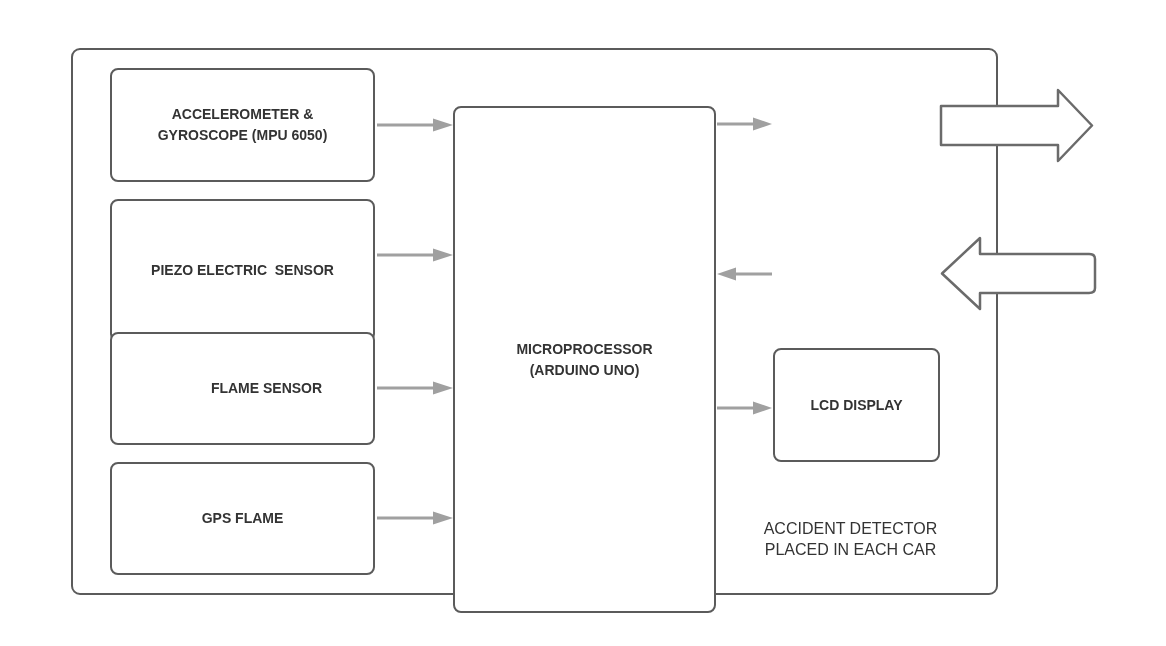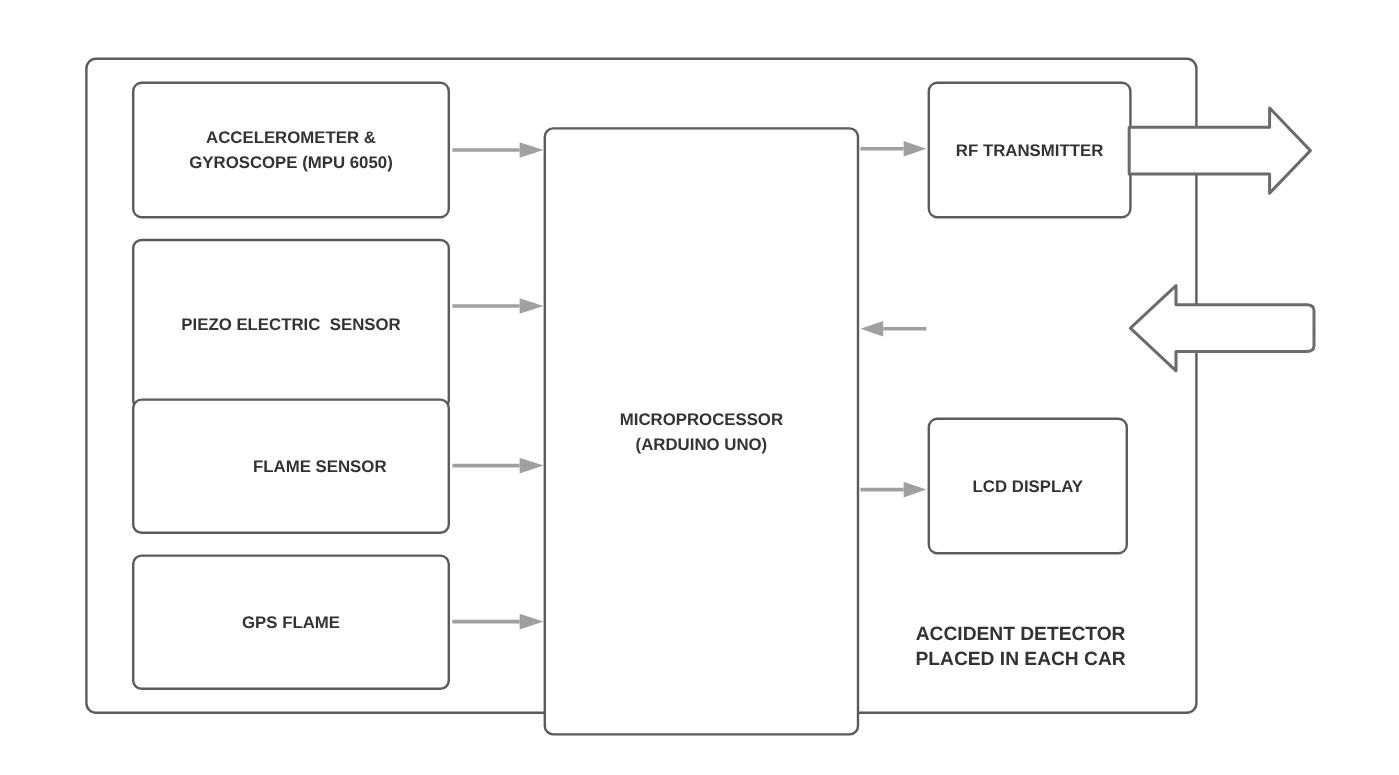--- a/index.html
+++ b/index.html
@@ -51,21 +51,21 @@
   #node-gps           { left: 110px; top: 462px; width: 265px; height: 113px; }
   #node-micro         { left: 453px; top: 68px;  width: 263px; height: 507px; margin-top: 38px; }
   #node-rft           { left: 773px; top: 68px;  width: 170px; height: 114px; }
   #node-rfr           { left: 773px; top: 218px; width: 170px; height: 112px; }
   #node-lcd           { left: 773px; top: 348px; width: 167px; height: 114px; }
   .caption {
     position: absolute;
     left: 738px;
     top: 518px;
     width: 225px;
-    font-weight: bold;
+    font-weight: normal;
     font-size: 16px;
     line-height: 21px;
     color: var(--text, #333333);
     text-align: center;
     white-space: pre-wrap;
     z-index: 1;
   }
   .overlay {
     position: absolute;
     left: 0;
@@ -113,23 +113,20 @@
 
   <div class="node" id="node-gps">
     <span class="node-label">GPS FLAME</span>
   </div>
 
   <div class="node" id="node-micro">
     <span class="node-label">MICROPROCESSOR
 (ARDUINO UNO)</span>
   </div>
 
-  <div class="node" id="node-rft">
-    <span class="node-label">RF TRANSMITTER</span>
-  </div>
 
 
   <div class="node" id="node-lcd">
     <span class="node-label">LCD DISPLAY</span>
   </div>
 
   <div class="caption">ACCIDENT DETECTOR
 PLACED IN EACH CAR</div>
 
   <svg class="overlay" width="1166" height="646" viewBox="0 0 1166 646" xmlns="http://www.w3.org/2000/svg">

